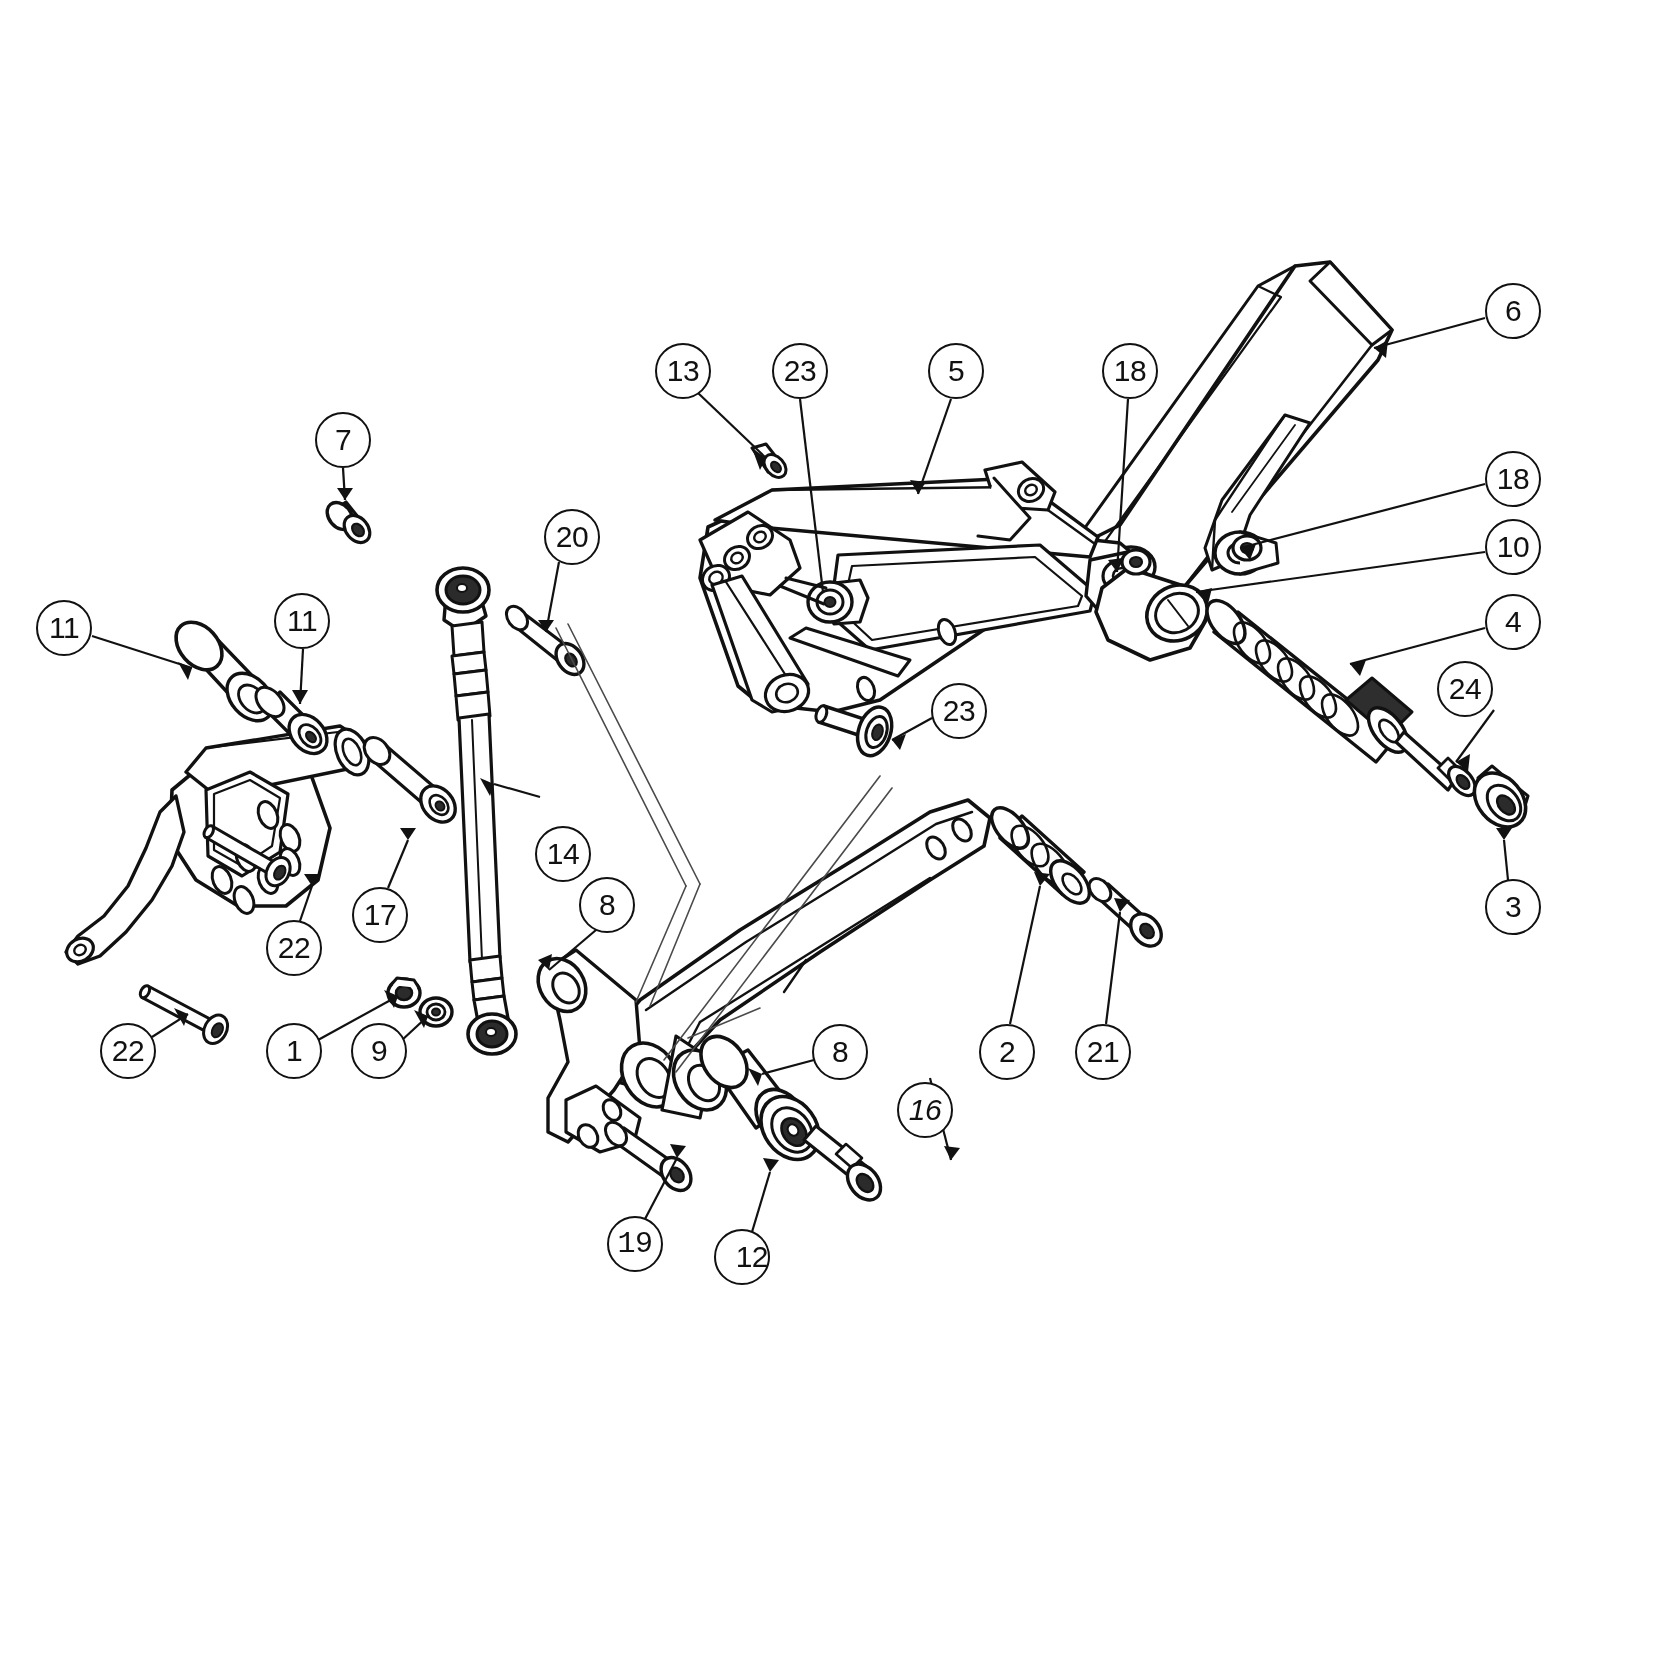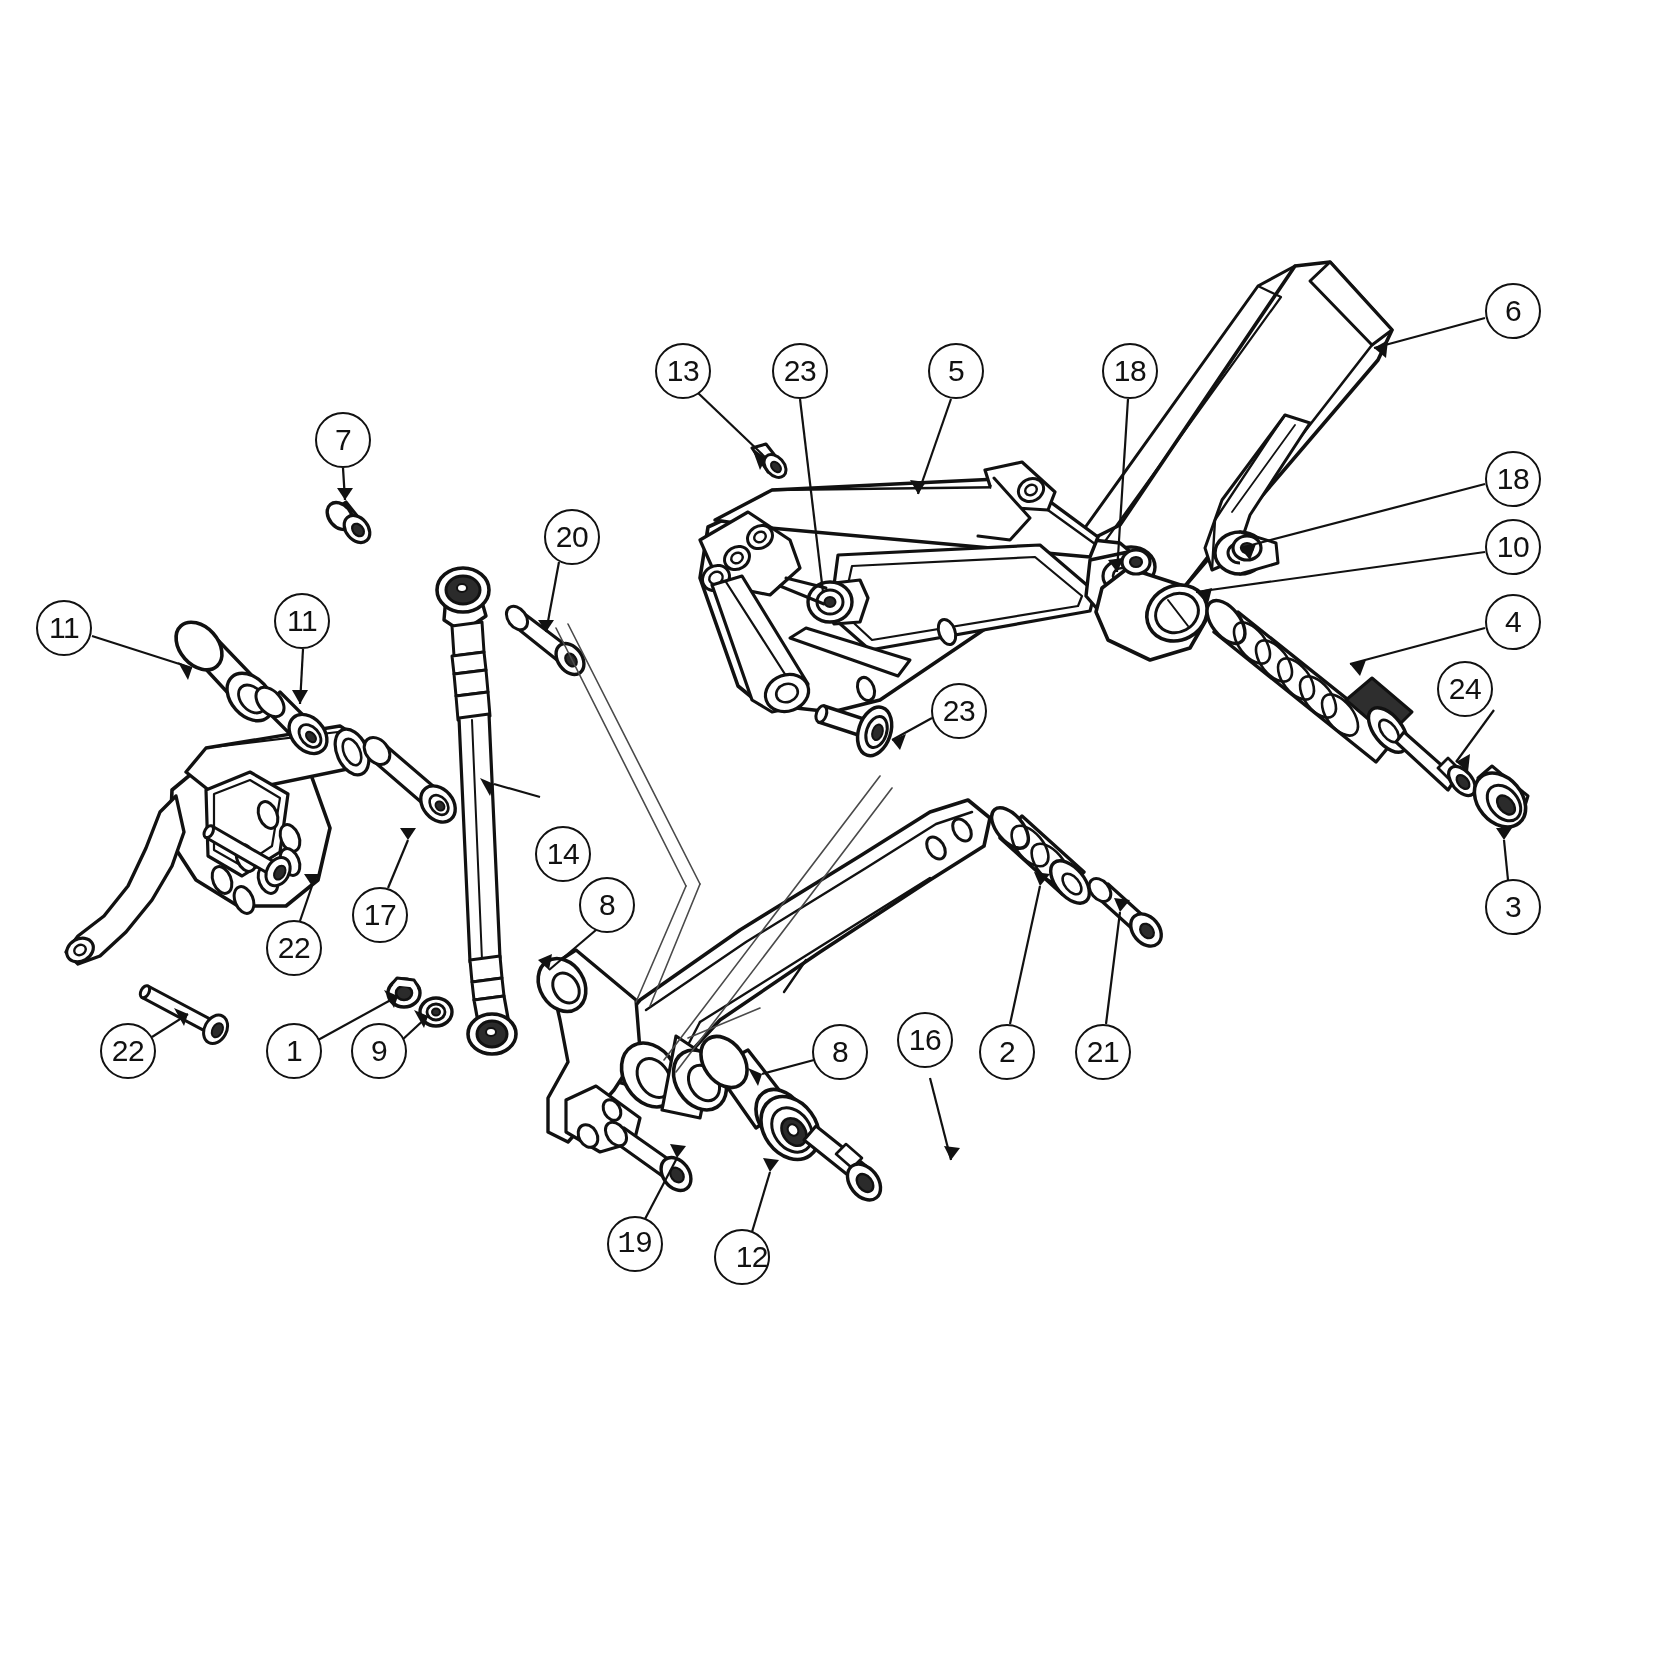--- a/index.html
+++ b/index.html
@@ -492,21 +492,21 @@
       </div>
     <div class="balloon" style="left:379px;top:1051px;">
         <span>9</span>
       </div>
     <div class="balloon" style="left:128px;top:1051px;">
         <span>22</span>
       </div>
     <div class="balloon" style="left:840px;top:1052px;">
         <span>8</span>
       </div>
-    <div class="balloon" style="left:925px;top:1040px;">
+    <div class="balloon" style="left:925px;top:1110px;font-style:italic;">
         <span>16</span>
       </div>
     <div class="balloon" style="left:1007px;top:1052px;">
         <span>2</span>
       </div>
     <div class="balloon" style="left:1103px;top:1052px;">
         <span>21</span>
       </div>
     <div class="balloon" style="left:635px;top:1244px;font-family:Liberation Mono, monospace;">
         <span>19</span>

